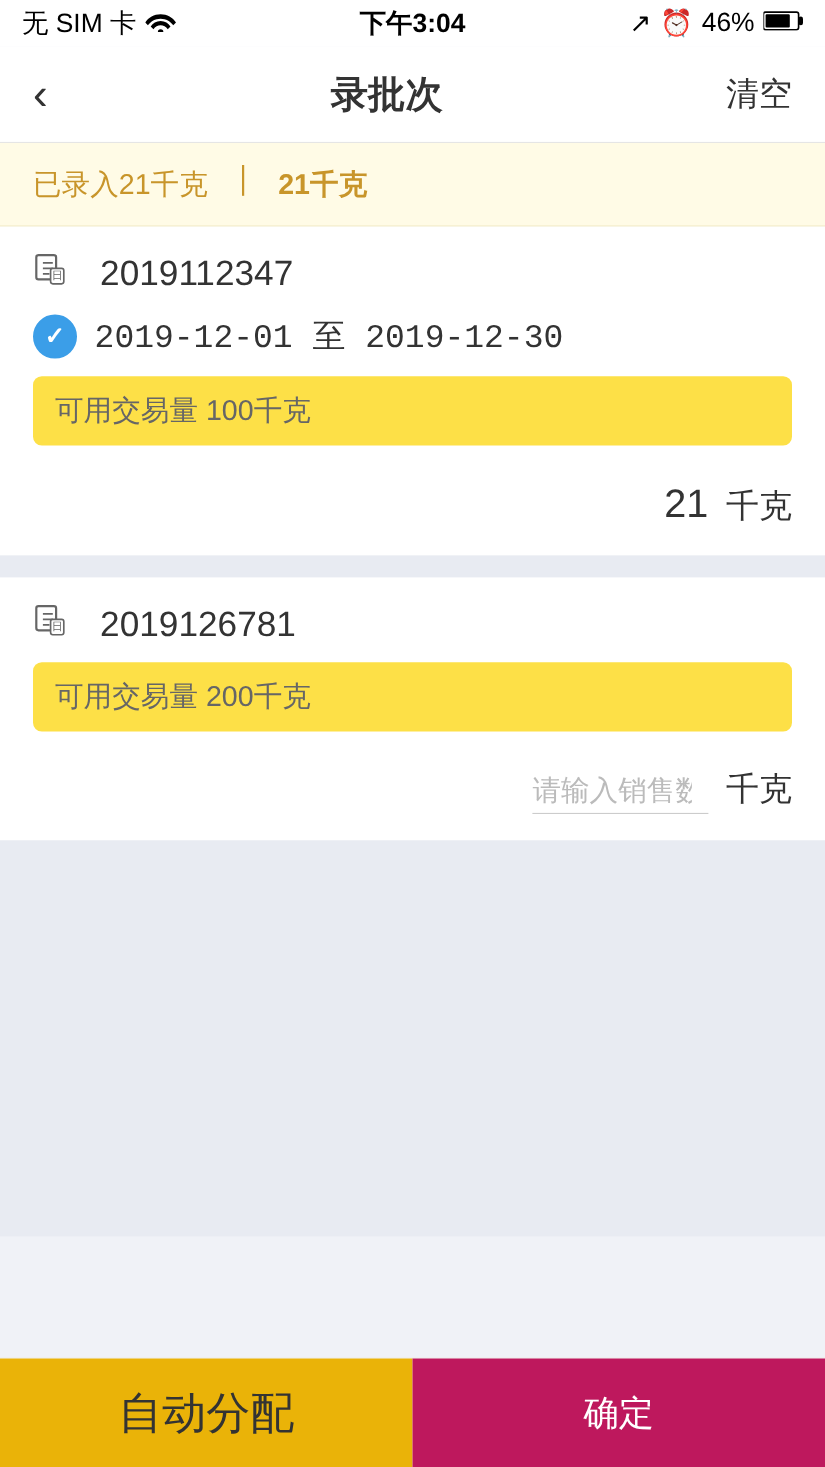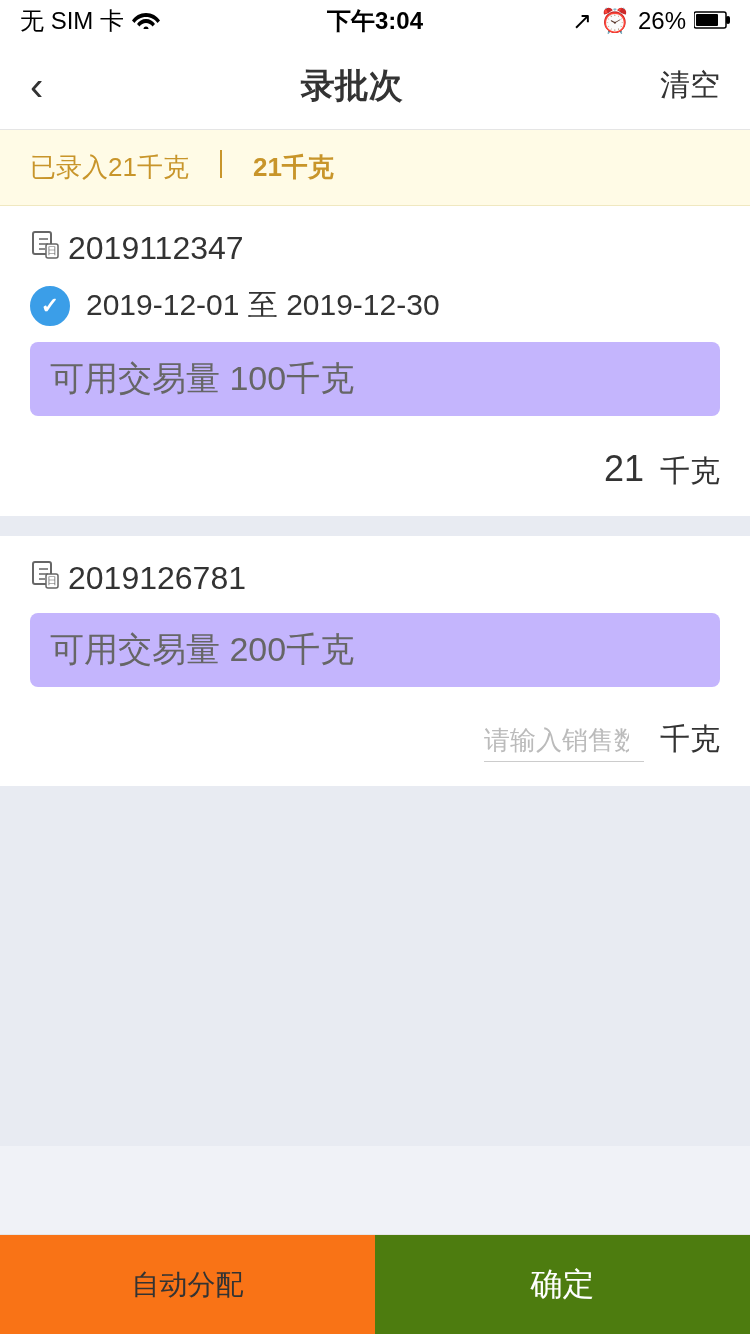--- a/index.html
+++ b/index.html
@@ -106,20 +106,21 @@
       gap: 8px;
     }
     .batch-icon {
       font-size: 28px;
       color: #555;
     }
     .batch-number {
       font-size: 32px;
       color: #333;
       font-weight: 500;
+      margin-left: 23px;
     }
 
     .batch-date-row {
       padding: 8px 30px 10px 30px;
       display: flex;
       align-items: center;
       gap: 16px;
     }
     .checkbox {
       width: 40px;
@@ -137,28 +138,29 @@
     }
     .checkbox.checked::after {
       content: '✓';
       color: #fff;
       font-size: 22px;
       font-weight: bold;
     }
     .batch-date {
       font-size: 30px;
       color: #333;
+      font-family: Liberation Mono, monospace;
     }
 
     .available-qty {
       margin: 6px 30px 16px 30px;
-      background: #c4b5fd;
+      background: #fde047;
       border-radius: 8px;
       padding: 14px 20px;
-      font-size: 34px;
+      font-size: 26px;
       color: #666;
     }
 
     
     .qty-row {
       padding: 16px 30px 24px 30px;
       display: flex;
       align-items: center;
       justify-content: flex-end;
       gap: 20px;
@@ -210,34 +212,34 @@
       height: 100px;
       display: flex;
       background: #fff;
       border-top: 1px solid #e5e5e5;
     }
     .btn-auto {
       flex: 1;
       display: flex;
       align-items: center;
       justify-content: center;
-      font-size: 28px;
-      color: #333;
-      background: #f97316;
+      font-size: 40px;
+      color: #333;
+      background: #eab308;
       border: none;
       cursor: pointer;
     }
     .btn-confirm {
       flex: 1;
       display: flex;
       align-items: center;
       justify-content: center;
       font-size: 32px;
       color: #fff;
-      background: #4d7c0f;
+      background: #be185d;
       border: none;
       cursor: pointer;
     }
 
     
     .empty-area {
       background: #e8ebf2;
       min-height: 360px;
     }
 
@@ -257,21 +259,21 @@
         <path d="M14 6 C8 6 3 9 0 13.5 L2.5 16 C5 12.5 9 10 14 10 C19 10 23 12.5 25.5 16 L28 13.5 C25 9 20 6 14 6Z" fill="#000"></path>
         <path d="M14 12 C10 12 7 14 5 17 L7.5 19.5 C9 17.5 11.5 16 14 16 C16.5 16 19 17.5 20.5 19.5 L23 17 C21 14 18 12 14 12Z" fill="#000"></path>
         <circle cx="14" cy="22" r="2.5" fill="#000"></circle>
       </svg>
     </span>
   </div>
   <div class="status-center">下午3:04</div>
   <div class="status-right">
     <span>↗</span>
     <span>⏰</span>
-    <span>26%</span>
+    <span>46%</span>
     <span>
       <svg width="36" height="18" viewBox="0 0 36 18">
         <rect x="0" y="1" width="32" height="16" rx="2" ry="2" fill="none" stroke="#000" stroke-width="1.5"></rect>
         <rect x="32" y="5" width="4" height="8" rx="2" ry="2" fill="#000"></rect>
         <rect x="2" y="3" width="22" height="12" rx="1" ry="1" fill="#000"></rect>
       </svg>
     </span>
   </div>
 </div>
 

